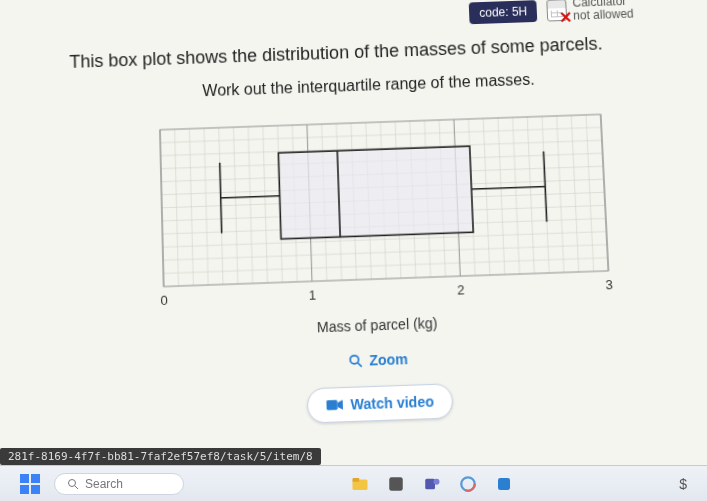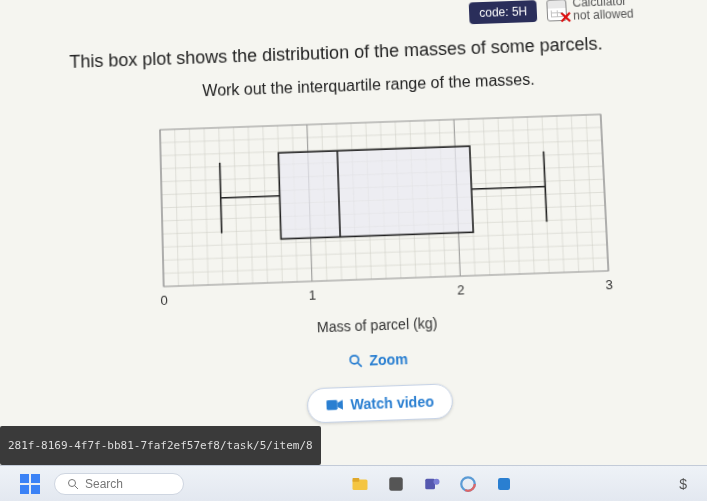--- a/index.html
+++ b/index.html
@@ -115,21 +115,21 @@
   }
   .watch-btn svg { width:16px; height:12px; fill:#2a7fd1; }
 
   
   .url-hint {
     position: absolute;
     left: 0; bottom: 36px;
     background: #3a3a3a;
     color: #ddd;
     font-size: 11px;
-    padding: 13px 8px;
+    padding: 2px 8px;
     border-radius: 2px;
     font-family: Consolas, monospace;
   }
 
   
   .taskbar {
     position: absolute;
     left: 0; right: 0; bottom: 0;
     height: 36px;
     background: linear-gradient(#eef2f7, #e3e8f0);

